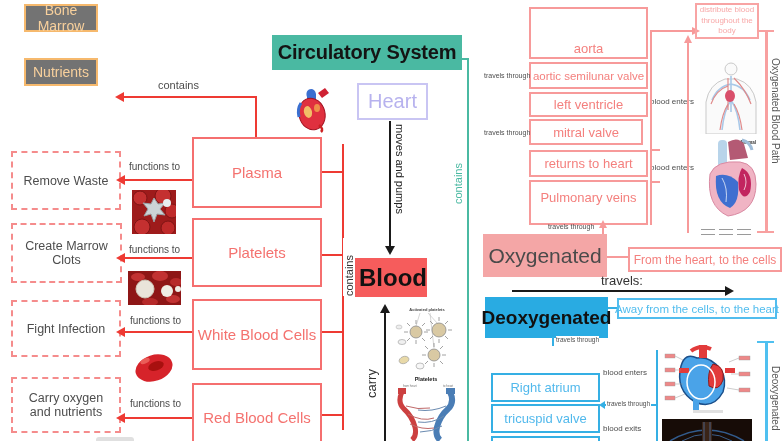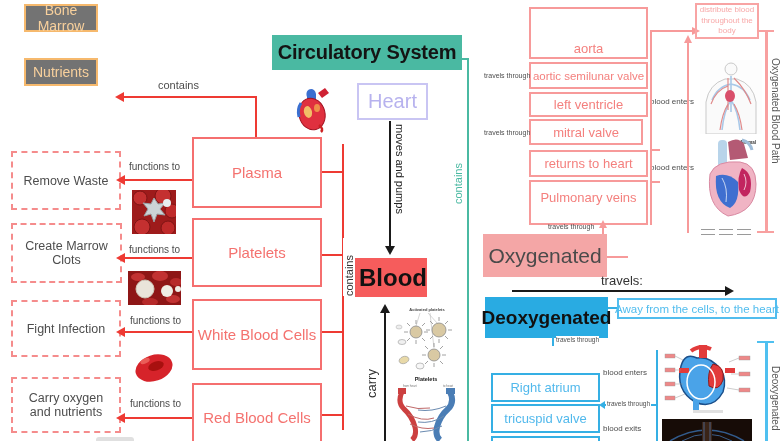--- a/index.html
+++ b/index.html
@@ -284,20 +284,23 @@
   </div>
   <div class="abs" style="left:699px;top:226px;width:62px;line-height:0;">
     <span class="caprow"></span><span class="caprow"></span><span class="caprow"></span>
     <span class="caprow"></span><span class="caprow"></span><span class="caprow"></span>
   </div>
 
   <div class="abs flexc" style="left:483px;top:234px;width:124px;height:43px;background:#f4a6a6;color:#4a4a4a;font-size:21px;">
       <span>Oxygenated</span>
     </div>
   <div class="abs pline" style="left:607px;top:256px;width:21px;height:2px;"></div>
+  <div class="abs flexc" style="left:628px;top:247px;width:154px;height:25px;border:2px solid #f79a9a;color:#f4807e;font-size:12px;white-space:nowrap;">
+      <span>From the heart, to the cells</span>
+    </div>
 
   <div class="abs" style="left:601px;top:273px;font-size:13px;color:#333;">travels:</div>
   <div class="abs kline" style="left:512px;top:290px;width:214px;height:2px;"></div>
   <div class="abs ah ah-right-k" style="left:725px;top:286px;"></div>
 
   <div class="abs flexc" style="left:485px;top:297px;width:123px;height:41px;background:#29abe2;color:#111;font-size:19px;font-weight:600;">
       <span>Deoxygenated</span>
     </div>
   <div class="abs bline" style="left:608px;top:307px;width:9px;height:2px;"></div>
   <div class="abs flexc" style="left:617px;top:298px;width:160px;height:21px;border:2px solid #52bdee;color:#52bdee;font-size:11.5px;white-space:nowrap;">

